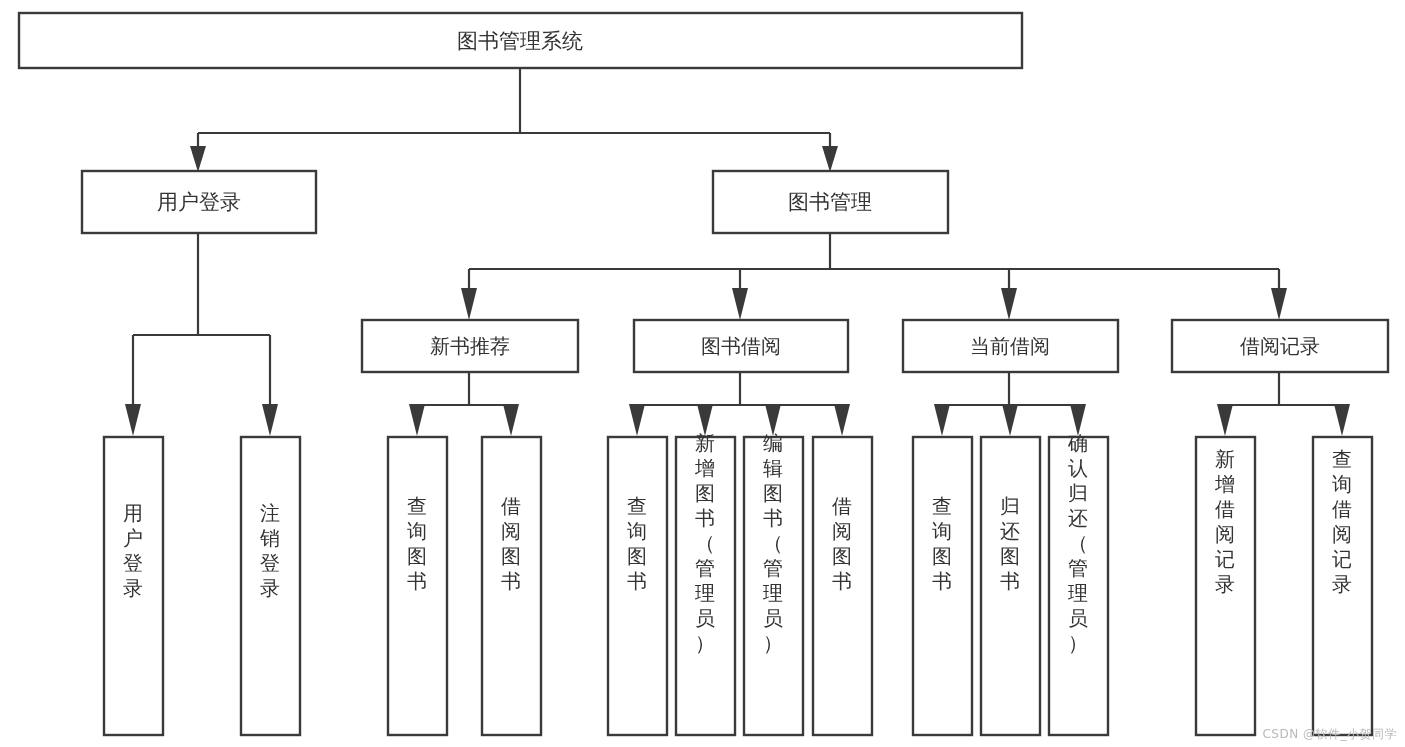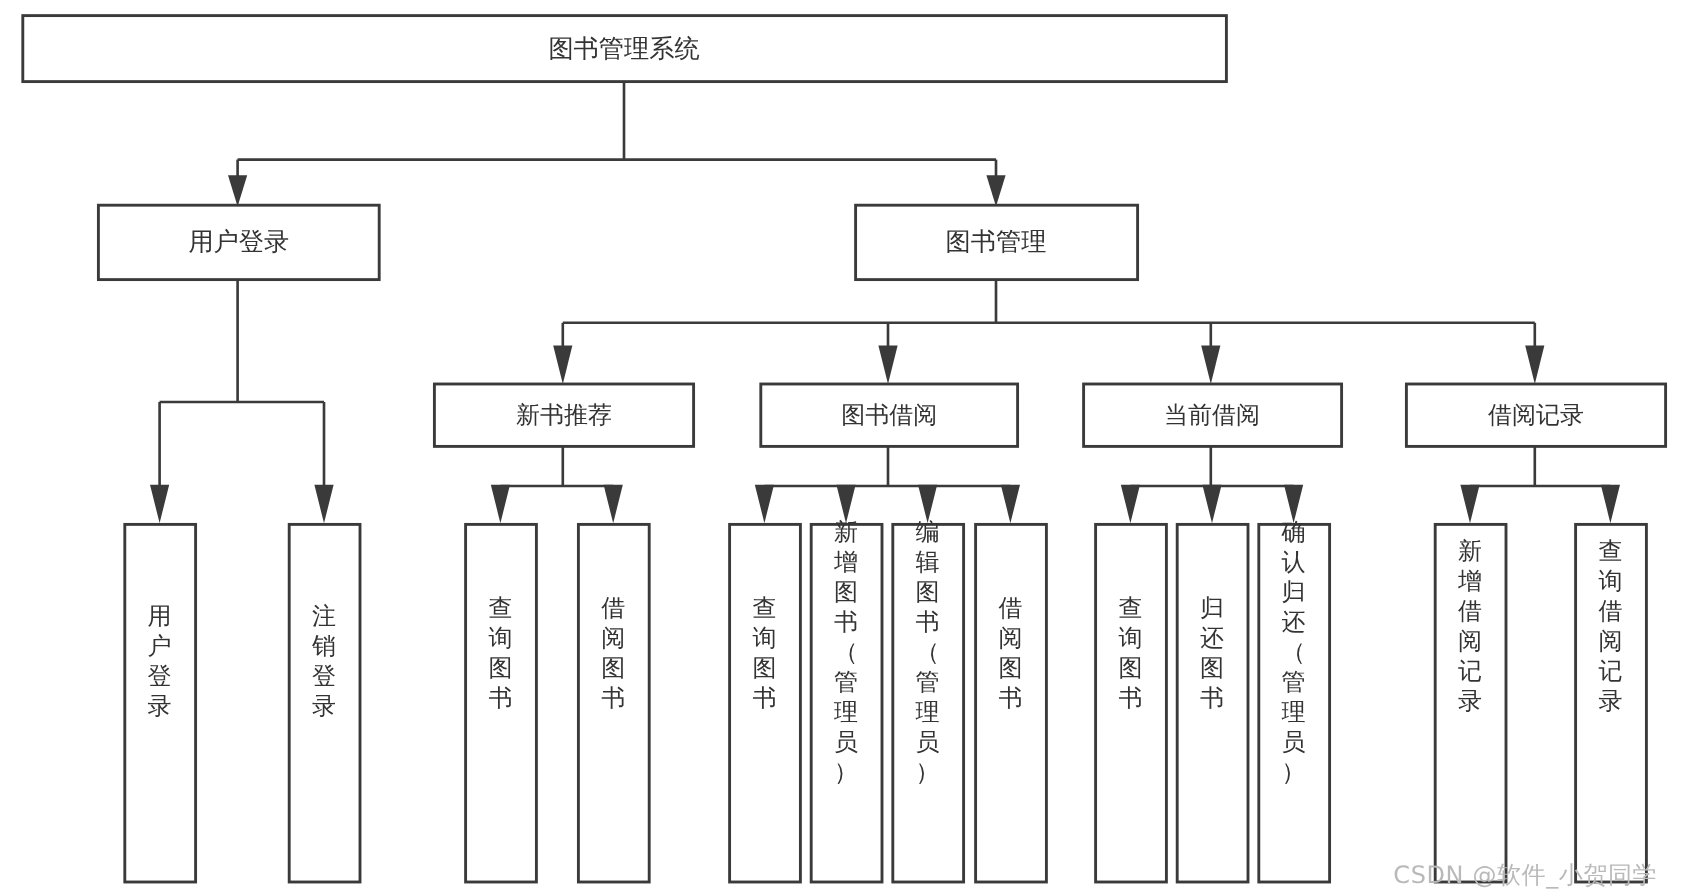--- a/index.html
+++ b/index.html
@@ -55,24 +55,24 @@
     stroke: none;
   }
   .vert-label {
     fill: #333333;
     font-family: "DejaVu Sans", "Liberation Sans", sans-serif;
     font-size: 20px;
     text-anchor: middle;
   }
   .watermark {
     position: absolute;
-    right: 24px;
+    right: 8px;
     bottom: 4px;
     font-family: "DejaVu Sans", "Liberation Sans", sans-serif;
-    font-size: 20px;
+    font-size: 12px;
     color: #b9b9b9;
     letter-spacing: 0.5px;
     white-space: nowrap;
     user-select: none;
   }
 </style>
 </head>
 <body>
 
 <div id="diagram-root">

